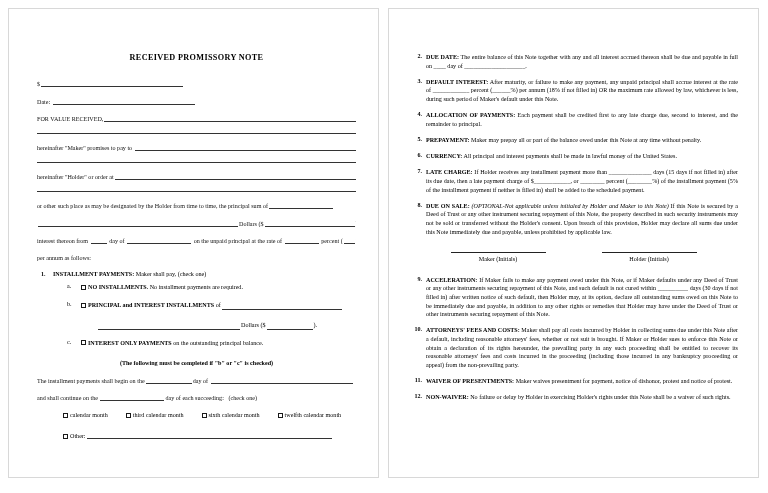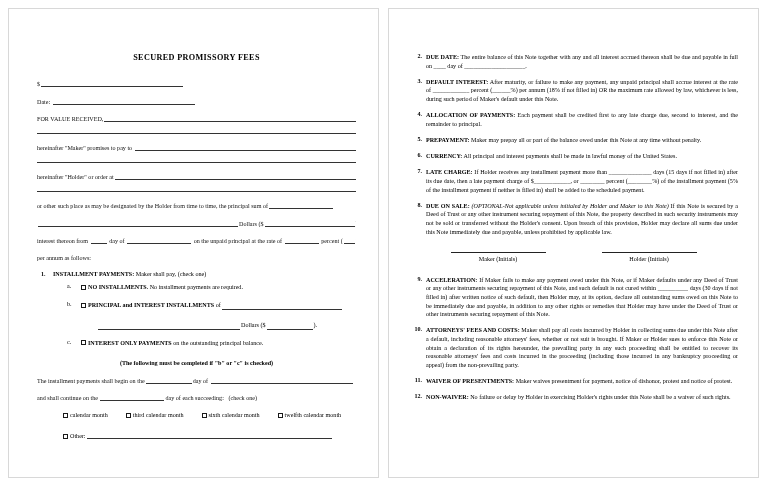--- a/index.html
+++ b/index.html
@@ -193,21 +193,21 @@
   .initial-cap { font-size: 6.1px; }
 </style>
 </head>
 <body>
 
 <div class="viewport">
 
   <div class="page page-left">
     <div class="page-inner">
 
-      <div class="doc-title">SECURED PROMISSORY FEES</div>
+      <div class="doc-title">RECEIVED PROMISSORY NOTE</div>
 
       <div class="line">
         <span>$</span><span class="fill f-140"></span>
       </div>
 
       <div class="line">
         <span>Date:</span> <span class="fill f-140"></span>
       </div>
 
       <div class="line">

